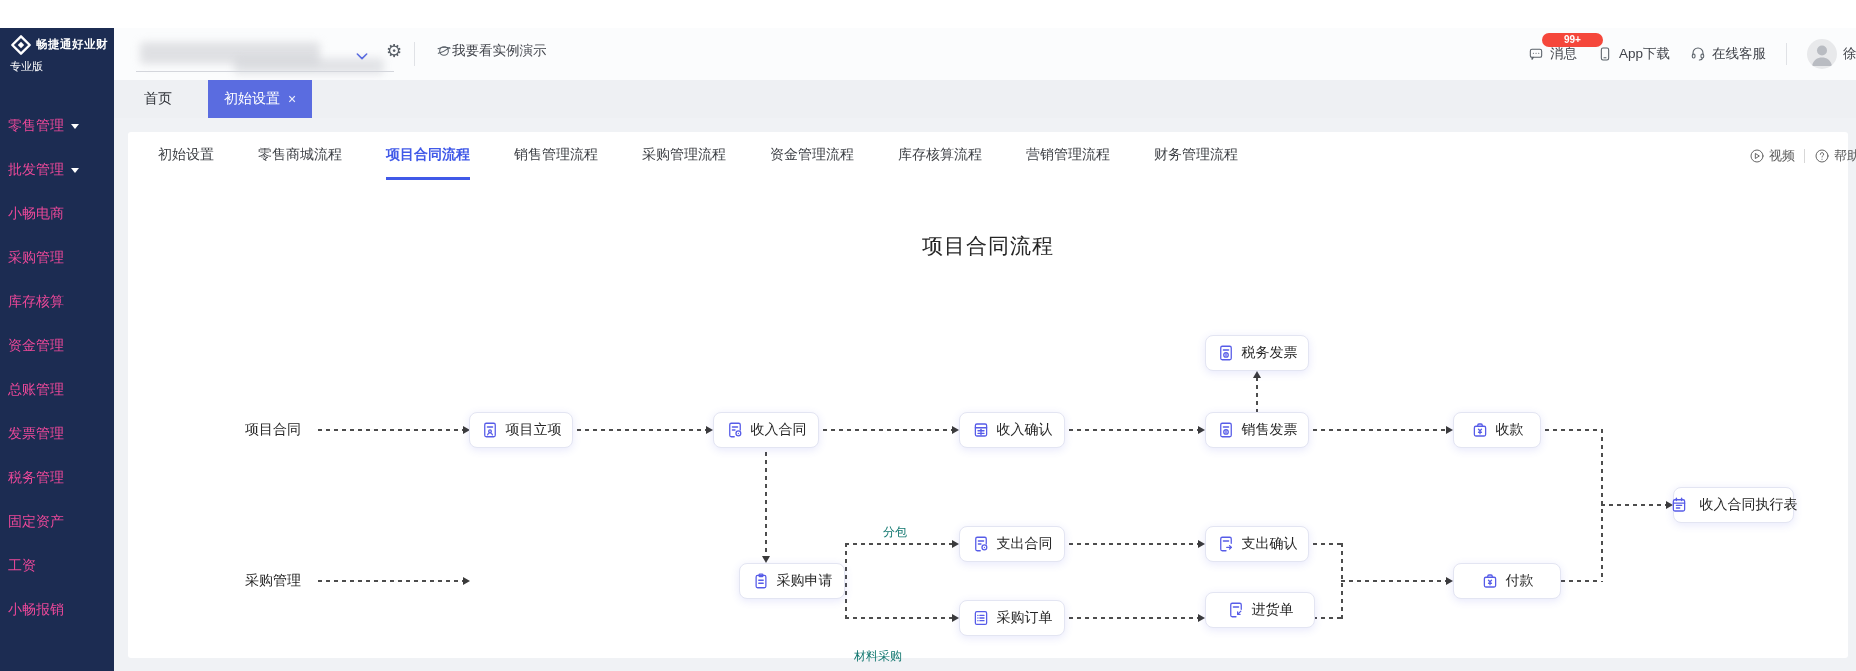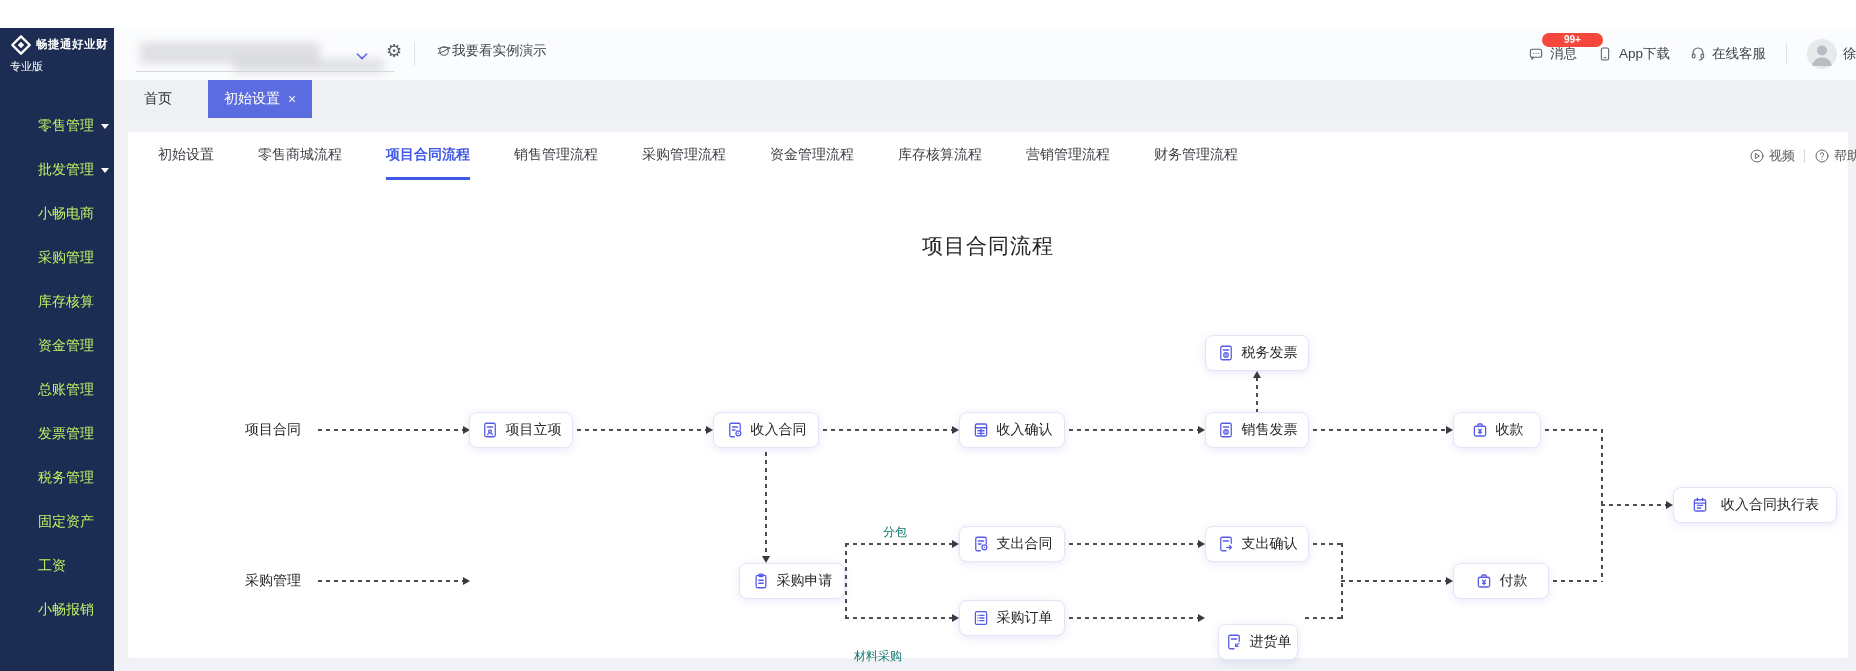--- a/index.html
+++ b/index.html
@@ -8,21 +8,21 @@
   .stage { position:relative; width:1856px; height:671px; }
 
   
   .sidebar { position:absolute; left:0; top:28px; bottom:0; width:114px; background:#1c2c52; z-index:5; }
   .logo-block { padding:6px 6px 4px 10px; }
   .logo-row { display:flex; align-items:flex-start; gap:4px; }
   .logo-mark { width:22px; height:22px; flex:0 0 auto; }
   .brand { color:#fff; font-size:11.5px; font-weight:bold; line-height:13px; padding-top:4px; letter-spacing:.5px;}
   .edition { color:#fff; font-size:11px; margin-top:3px; }
   .menu { margin-top:26px; }
-  .menu-item { height:44px; display:flex; align-items:center; padding-left:38px; color:#bef264;
+  .menu-item { height:44px; display:flex; align-items:center; padding-left:8px; color:#ec4899;
     font-size:14px; cursor:pointer; white-space:nowrap; }
   .caret { width:0; height:0; border-left:4.5px solid transparent; border-right:4.5px solid transparent;
     border-top:5px solid #fff; margin-left:7px; }
 
   
   .topbar { position:absolute; left:114px; right:0; top:28px; height:52px; background:#fbfcfd; z-index:4; }
   .org-underline { position:absolute; left:22px; top:43px; width:258px; border-bottom:1px solid #d4d6dc; }
   .blur1 { position:absolute; left:26px; top:14px; width:180px; height:22px; background:#c9cacf; opacity:.55;
     filter:blur(4px); border-radius:4px; }
   .blur2 { position:absolute; left:120px; top:30px; width:150px; height:16px; background:#c4c6cc; opacity:.45;
@@ -329,21 +329,21 @@
         <div class="node" style="left:1325px;top:280px;width:88px;">
           <svg class="nico" viewBox="0 0 24 24">
             <rect x="4.5" y="7" width="15" height="13" rx="2"></rect>
               <path d="M9 7V5.5A1.5 1.5 0 0 1 10.5 4h3A1.5 1.5 0 0 1 15 5.5V7"></path>
             <path d="M10 11l2 2 2-2"></path>
               <line x1="12" y1="13" x2="12" y2="17"></line>
               <line x1="10" y1="15" x2="14" y2="15"></line>
           </svg>
           <span>收款</span>
         </div>
-        <div class="node" style="left:1545px;top:355px;width:164px;gap:12px;">
+        <div class="node" style="left:1545px;top:355px;width:121px;gap:12px;">
           <svg class="nico" viewBox="0 0 24 24">
             <rect x="4.5" y="5" width="15" height="15" rx="2"></rect>
               <line x1="4.5" y1="9.5" x2="19.5" y2="9.5"></line>
             <line x1="8.5" y1="3" x2="8.5" y2="6"></line>
               <line x1="15.5" y1="3" x2="15.5" y2="6"></line>
             <line x1="8.5" y1="12.5" x2="15.5" y2="12.5"></line>
               <line x1="8.5" y1="16" x2="13" y2="16"></line>
           </svg>
           <span>收入合同执行表</span>
         </div>
@@ -380,30 +380,30 @@
             <rect x="4.5" y="3.5" width="15" height="17" rx="2"></rect>
             <line x1="10.5" y1="8.5" x2="16" y2="8.5"></line>
               <line x1="10.5" y1="12" x2="16" y2="12"></line>
               <line x1="10.5" y1="15.5" x2="16" y2="15.5"></line>
             <line x1="7.8" y1="8.5" x2="8" y2="8.5"></line>
               <line x1="7.8" y1="12" x2="8" y2="12"></line>
               <line x1="7.8" y1="15.5" x2="8" y2="15.5"></line>
           </svg>
           <span>采购订单</span>
         </div>
-        <div class="node" style="left:1077px;top:492px;width:80px;margin-left:13px;">
+        <div class="node" style="left:1077px;top:460px;width:110px;">
           <svg class="nico" viewBox="0 0 24 24">
             <path d="M19 11V5a2 2 0 0 0-2-2H7a2 2 0 0 0-2 2v14a2 2 0 0 0 2 2h5"></path>
             <line x1="8.5" y1="8" x2="15.5" y2="8"></line>
               <path d="M18.5 13.5l-4 4"></path>
               <path d="M14.2 14.4v3.3h3.3"></path>
           </svg>
           <span>进货单</span>
         </div>
-        <div class="node" style="left:1325px;top:431px;width:96px;">
+        <div class="node" style="left:1325px;top:431px;width:108px;">
           <svg class="nico" viewBox="0 0 24 24">
             <rect x="4.5" y="7" width="15" height="13" rx="2"></rect>
               <path d="M9 7V5.5A1.5 1.5 0 0 1 10.5 4h3A1.5 1.5 0 0 1 15 5.5V7"></path>
             <path d="M10 11l2 2 2-2"></path>
               <line x1="12" y1="13" x2="12" y2="17"></line>
               <line x1="10" y1="15" x2="14" y2="15"></line>
           </svg>
           <span>付款</span>
         </div>
 

